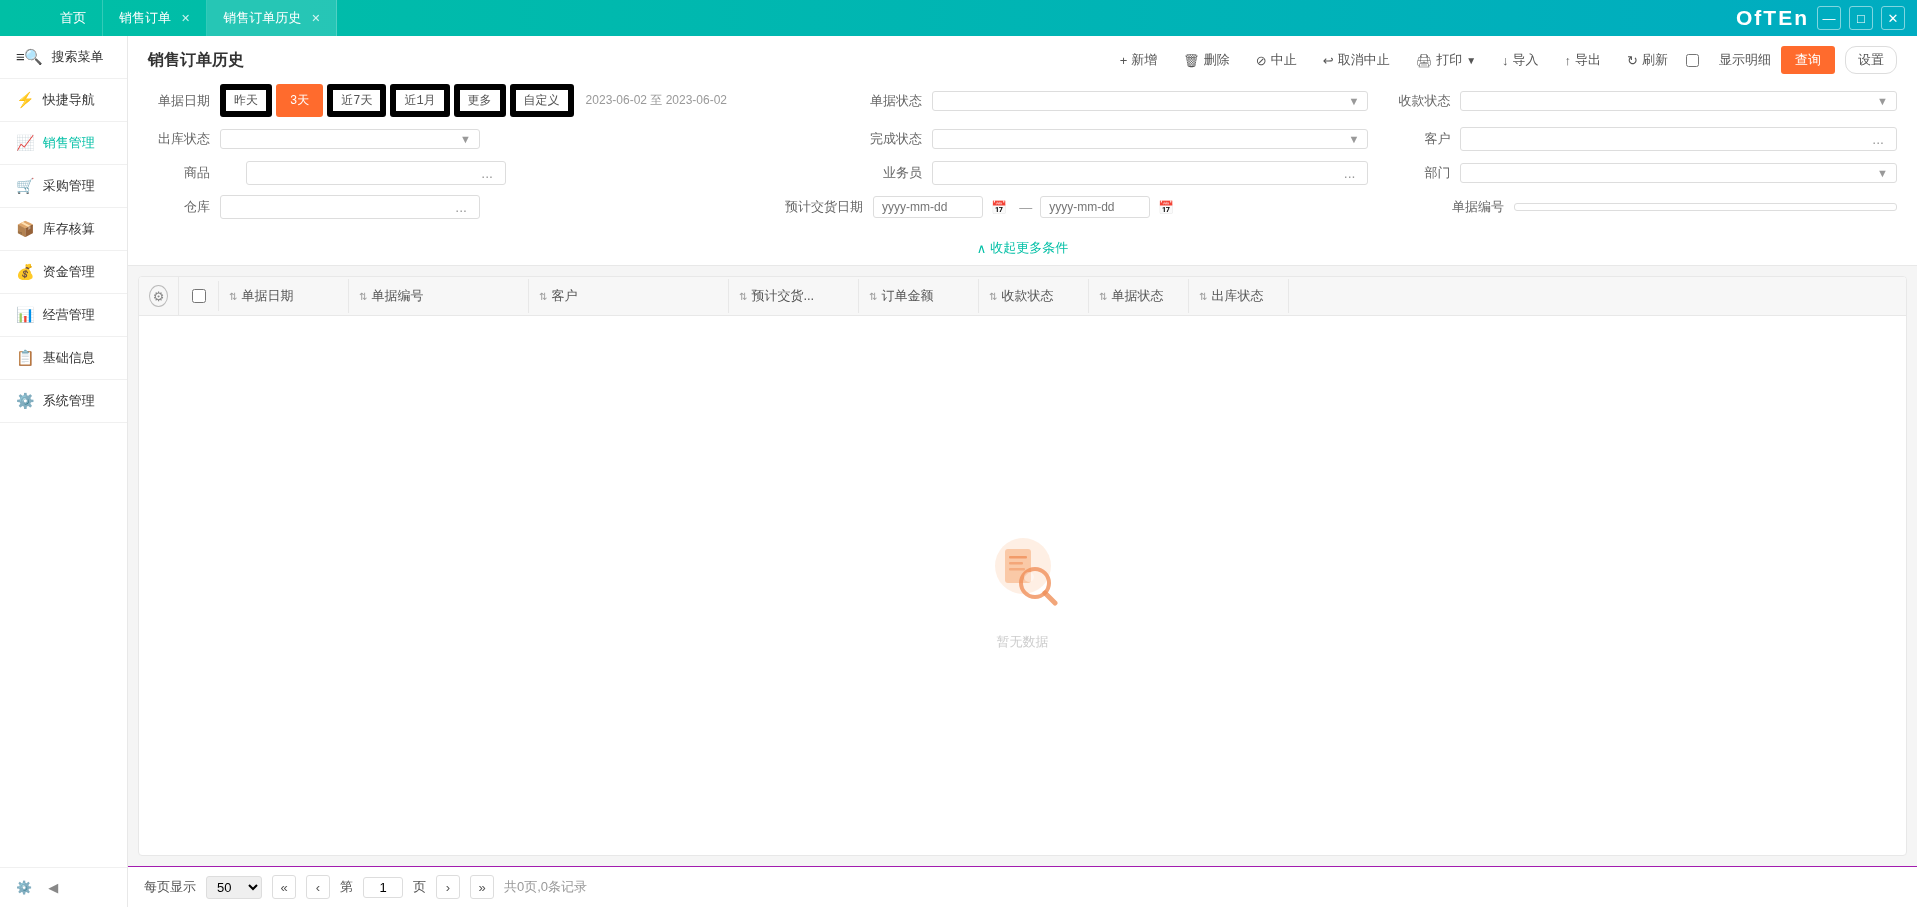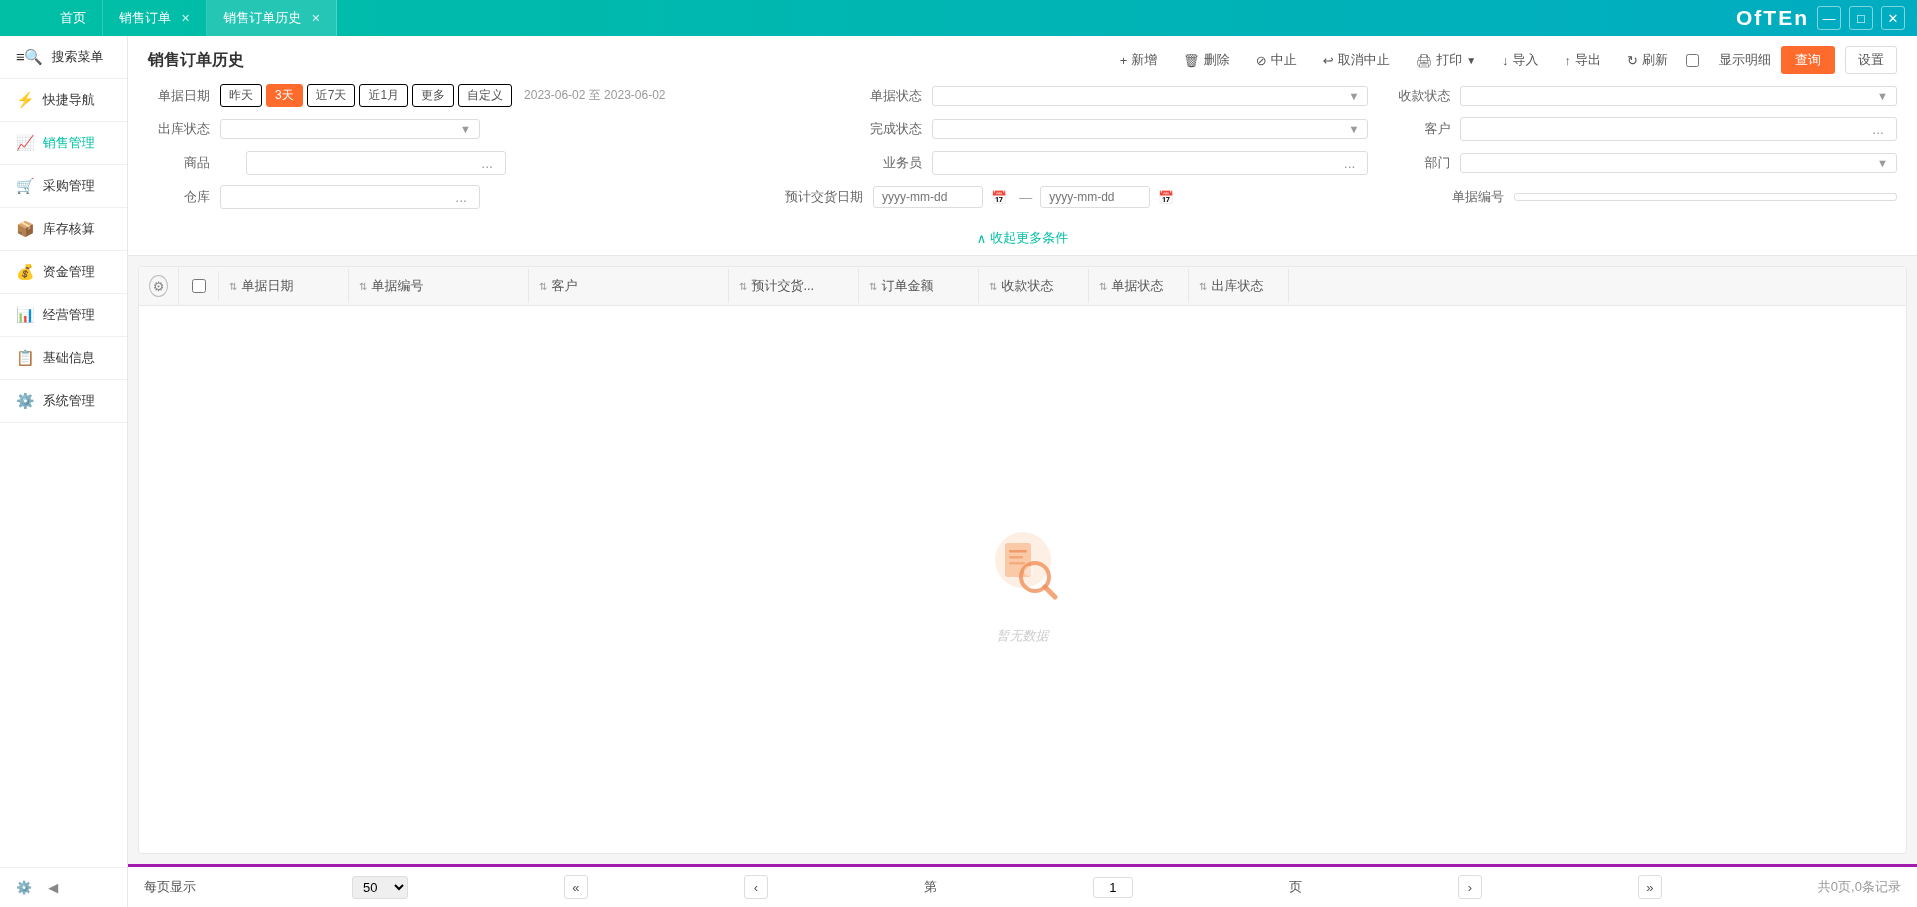--- a/index.html
+++ b/index.html
@@ -128,21 +128,21 @@
       padding: 5px 14px;
       border-radius: 3px;
       cursor: pointer;
       font-size: 13px;
     }
     .btn-setting {
       background: #fff;
       color: #555;
       border: 1px solid #ddd;
       padding: 4px 12px;
-      border-radius: 3px;
+      border-radius: 11px;
       cursor: pointer;
       font-size: 13px;
     }
 
     
     .filter-area {
       background: #fff;
       padding: 10px 20px;
       border-bottom: 1px solid #e8e8e8;
     }
@@ -170,26 +170,27 @@
       align-items: center;
       flex: 1;
     }
     .date-btns {
       display: flex;
       align-items: center;
       gap: 4px;
     }
     .date-btn {
       padding: 2px 8px;
-      border: 1px solid #000000;
+      border: 6px solid #000000;
       border-radius: 3px;
       cursor: pointer;
       background: #fff;
       font-size: 12px;
       color: #555;
+      font-family: Liberation Mono, monospace;
     }
     .date-btn.active {
       background: #ff6b2d;
       color: #fff;
       border-color: #ff6b2d;
     }
     .date-range-text {
       font-size: 12px;
       color: #999;
       margin-left: 6px;
@@ -291,24 +292,24 @@
       flex-direction: column;
       align-items: center;
       justify-content: center;
       color: #ccc;
       padding: 60px 0;
     }
 
     
     .footer {
       background: #fff;
-      border-top: 3px solid #a21caf;
-      display: flex;
-      align-items: center;
-      justify-content: space-between;
+      border-top: 1px solid #a21caf;
+      display: flex;
+      align-items: center;
+      justify-content: flex-start;
       padding: 8px 16px;
       gap: 10px;
       font-size: 13px;
       color: #555;
     }
     .page-size-select {
       border: 1px solid #ddd;
       border-radius: 3px;
       padding: 2px 6px;
       font-size: 13px;
@@ -338,21 +339,20 @@
       height: 14px;
       cursor: pointer;
     }
 
     
     .empty-svg-wrap {
       display: flex;
       flex-direction: column;
       align-items: center;
       gap: 12px;
-      font-style: italic;
     }
 
     
     .th-check input { cursor: pointer; }
 
     
     .gear-circle {
       width: 22px;
       height: 22px;
       border: 1px solid #bbb;

